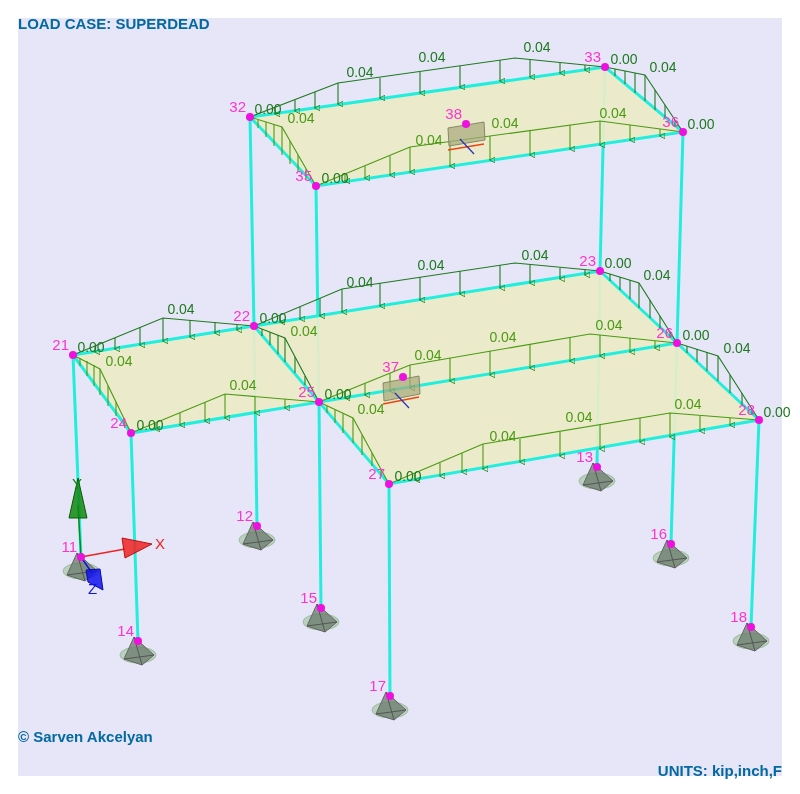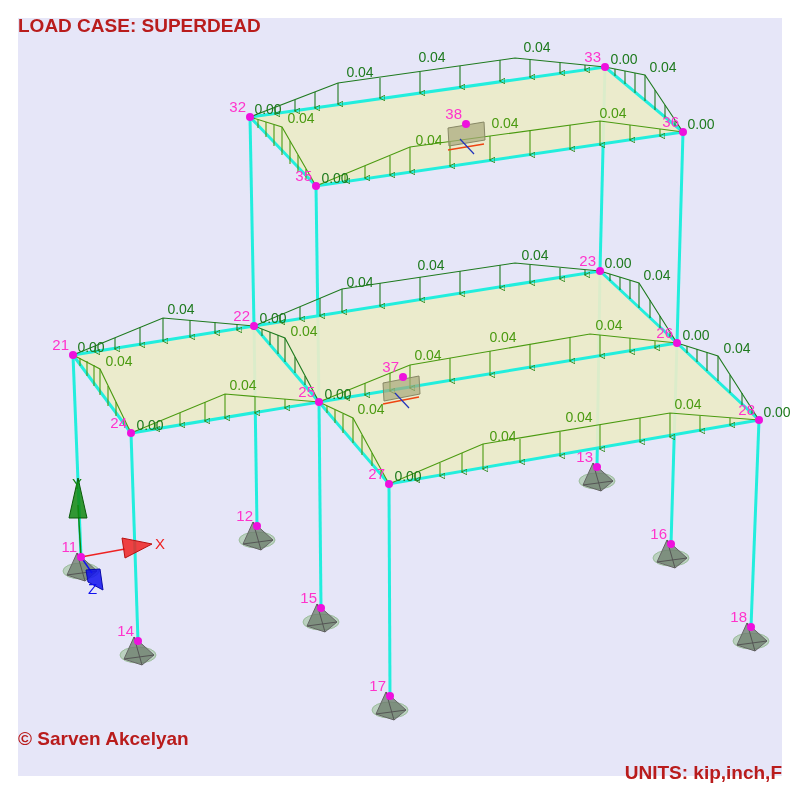--- a/index.html
+++ b/index.html
@@ -1,18 +1,18 @@
 <!DOCTYPE html>
 <html><head>
 <meta charset="utf-8">
 <style>
   html,body{margin:0;padding:0;background:#ffffff;}
   body{width:800px;height:794px;position:relative;overflow:hidden;font-family:"Liberation Sans",sans-serif;}
   #canvas{position:absolute;left:0;top:0;}
-  .hdr{position:absolute;font-weight:bold;font-size:19px;color:#b91c1c;font-family:"Liberation Sans",sans-serif;}
+  .hdr{position:absolute;font-weight:bold;font-size:15px;color:#0369a1;font-family:"Liberation Sans",sans-serif;}
   #title{left:18px;top:15px;}
   #credit{left:18px;top:728px;}
   #units{right:18px;top:762px;margin-left:20px;}
   .nlbl{font-family:"Liberation Sans",sans-serif;font-size:15px;fill:#ff33cc;}
   .vlbl{font-family:"Liberation Sans",sans-serif;font-size:14px;}
   .axl{font-family:"Liberation Sans",sans-serif;font-size:15px;}
 </style>
 </head>
 <body>
 

